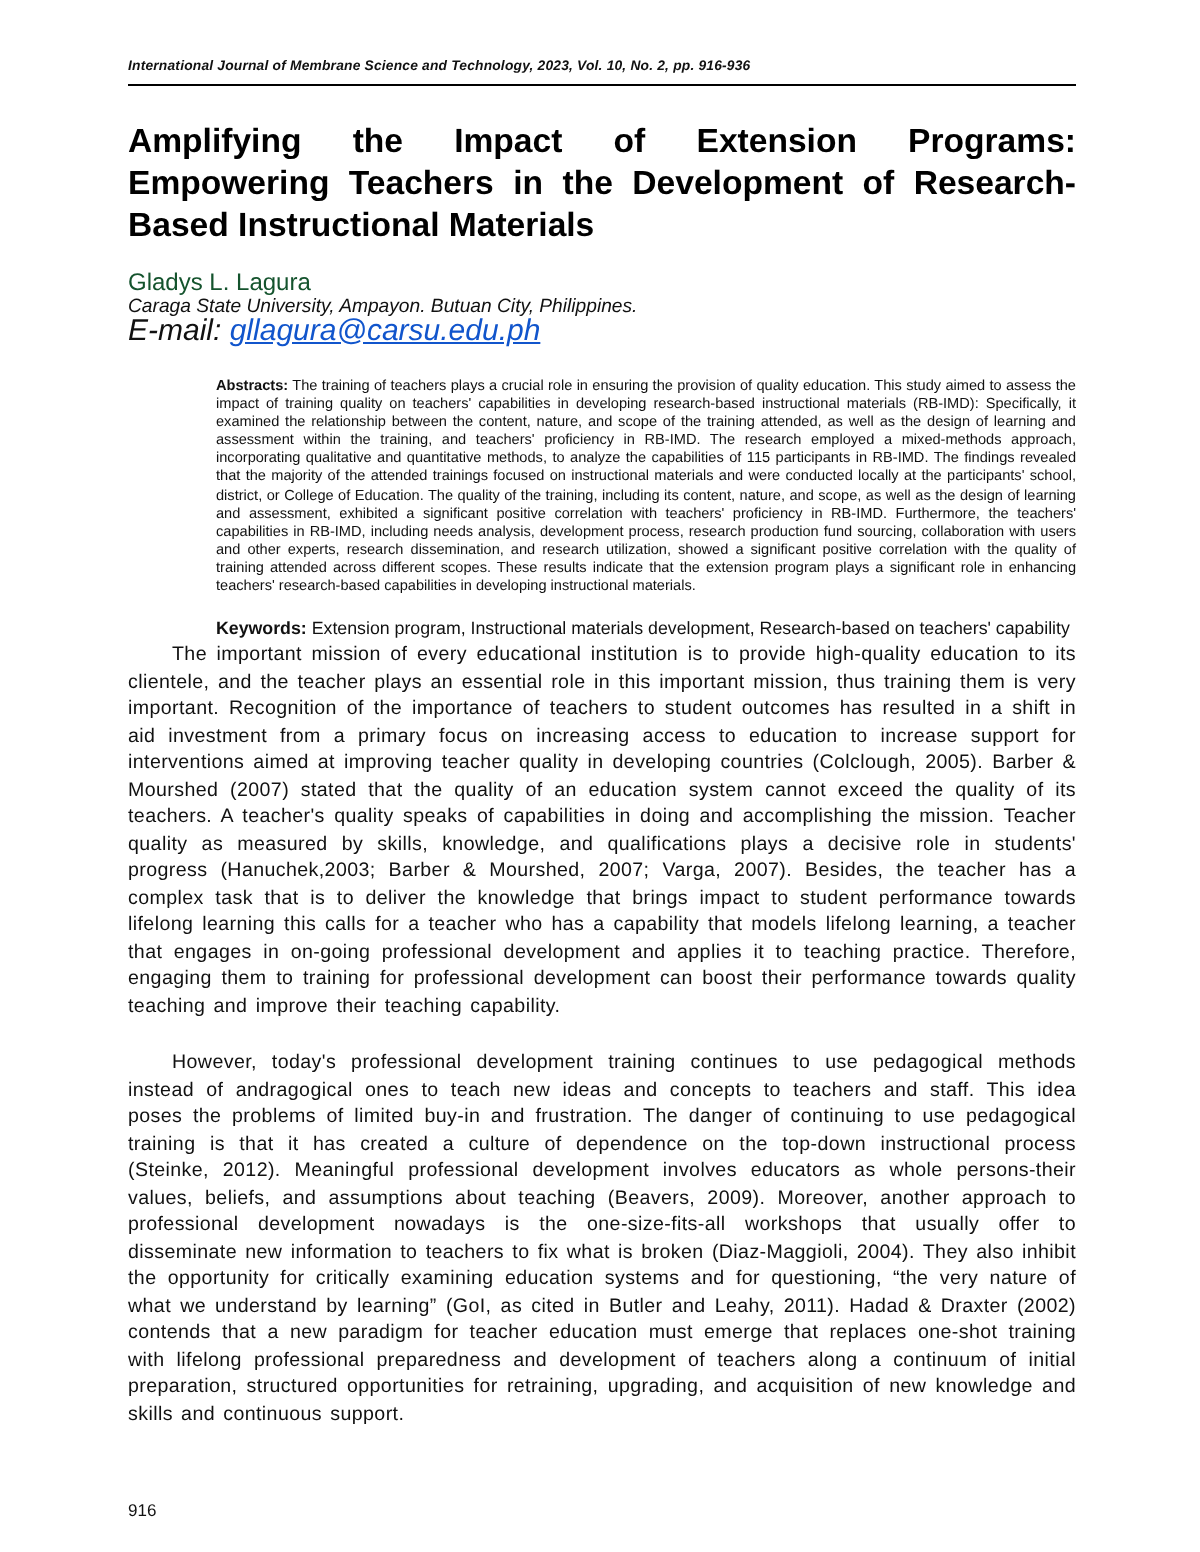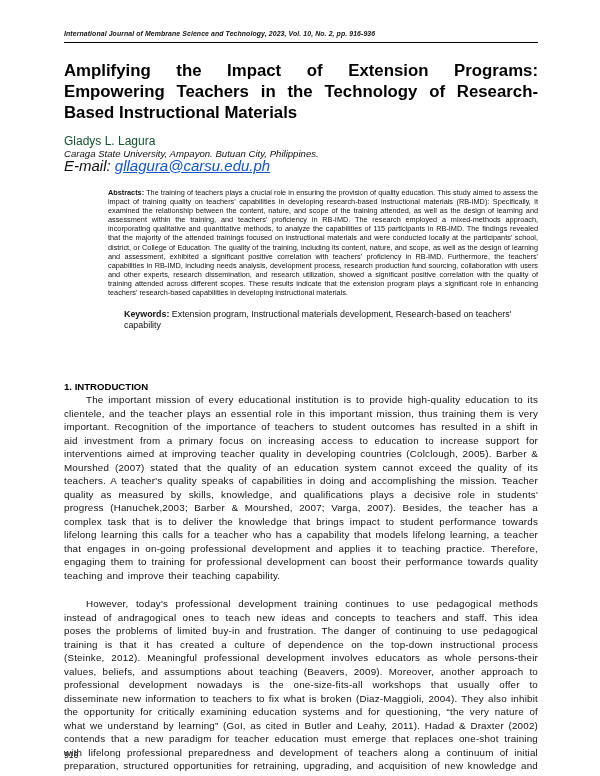--- a/index.html
+++ b/index.html
@@ -59,21 +59,21 @@
     cursor: pointer;
   }
   .abstract {
     margin: 17px 0 0 44px;
     font-size: 7.3px;
     line-height: 9.1px;
     text-align: justify;
   }
   .bold { font-weight: bold; }
   .keywords {
-    margin: 12px 0 0 60px;
+    margin: 12px 0 0 44px;
     font-size: 8.9px;
     line-height: 11px;
   }
   .section-heading {
     margin-top: 50px;
     font-size: 9.6px;
     font-weight: bold;
     color: #000;
   }
   .body-para {
@@ -95,42 +95,41 @@
 </style>
 </head>
 <body>
 
 <div class="page">
 
   <div class="journal-header">International Journal of Membrane Science and Technology, 2023, Vol. 10, No. 2, pp. 916-936</div>
 
   <hr class="header-rule">
 
-  <h1 class="title">Amplifying the Impact of Extension Programs: Empowering Teachers in the Technology of Research-Based Instructional Materials</h1>
+  <h1 class="title">Amplifying the Impact of Extension Programs: Empowering Teachers in the Development of Research-Based Instructional Materials</h1>
 
   <div class="author">Gladys L. Lagura</div>
 
   <div class="affiliation">Caraga State University, Ampayon. Butuan City, Philippines.</div>
 
   <div class="email-line">
     <span>E-mail:</span>
     <a class="email-link">gllagura@carsu.edu.ph</a>
   </div>
 
   <p class="abstract">
     <span class="bold">Abstracts:</span>
     <span>The training of teachers plays a crucial role in ensuring the provision of quality education. This study aimed to assess the impact of training quality on teachers' capabilities in developing research-based instructional materials (RB-IMD): Specifically, it examined the relationship between the content, nature, and scope of the training attended, as well as the design of learning and assessment within the training, and teachers' proficiency in RB-IMD. The research employed a mixed-methods approach, incorporating qualitative and quantitative methods, to analyze the capabilities of 115 participants in RB-IMD. The findings revealed that the majority of the attended trainings focused on instructional materials and were conducted locally at the participants' school, district, or College of Education. The quality of the training, including its content, nature, and scope, as well as the design of learning and assessment, exhibited a significant positive correlation with teachers' proficiency in RB-IMD. Furthermore, the teachers' capabilities in RB-IMD, including needs analysis, development process, research production fund sourcing, collaboration with users and other experts, research dissemination, and research utilization, showed a significant positive correlation with the quality of training attended across different scopes. These results indicate that the extension program plays a significant role in enhancing teachers' research-based capabilities in developing instructional materials.</span>
   </p>
 
   <p class="keywords">
     <span class="bold">Keywords:</span>
     <span>Extension program, Instructional materials development, Research-based on teachers' capability</span>
   </p>
 
-  <h2 class="section-heading">1. INTRODUCTION</h2>
 
   <p class="body-para">The important mission of every educational institution is to provide high-quality education to its clientele, and the teacher plays an essential role in this important mission, thus training them is very important. Recognition of the importance of teachers to student outcomes has resulted in a shift in aid investment from a primary focus on increasing access to education to increase support for interventions aimed at improving teacher quality in developing countries (Colclough, 2005). Barber &amp; Mourshed (2007) stated that the quality of an education system cannot exceed the quality of its teachers. A teacher's quality speaks of capabilities in doing and accomplishing the mission. Teacher quality as measured by skills, knowledge, and qualifications plays a decisive role in students' progress (Hanuchek,2003; Barber &amp; Mourshed, 2007; Varga, 2007). Besides, the teacher has a complex task that is to deliver the knowledge that brings impact to student performance towards lifelong learning this calls for a teacher who has a capability that models lifelong learning, a teacher that engages in on-going professional development and applies it to teaching practice. Therefore, engaging them to training for professional development can boost their performance towards quality teaching and improve their teaching capability.</p>
 
   <p class="body-para para-gap">However, today's professional development training continues to use pedagogical methods instead of andragogical ones to teach new ideas and concepts to teachers and staff. This idea poses the problems of limited buy-in and frustration. The danger of continuing to use pedagogical training is that it has created a culture of dependence on the top-down instructional process (Steinke, 2012). Meaningful professional development involves educators as whole persons-their values, beliefs, and assumptions about teaching (Beavers, 2009). Moreover, another approach to professional development nowadays is the one-size-fits-all workshops that usually offer to disseminate new information to teachers to fix what is broken (Diaz-Maggioli, 2004). They also inhibit the opportunity for critically examining education systems and for questioning, “the very nature of what we understand by learning” (GoI, as cited in Butler and Leahy, 2011). Hadad &amp; Draxter (2002) contends that a new paradigm for teacher education must emerge that replaces one-shot training with lifelong professional preparedness and development of teachers along a continuum of initial preparation, structured opportunities for retraining, upgrading, and acquisition of new knowledge and skills and continuous support.</p>
 
   <div class="page-number">916</div>
 
 </div>
 
 </body></html>

